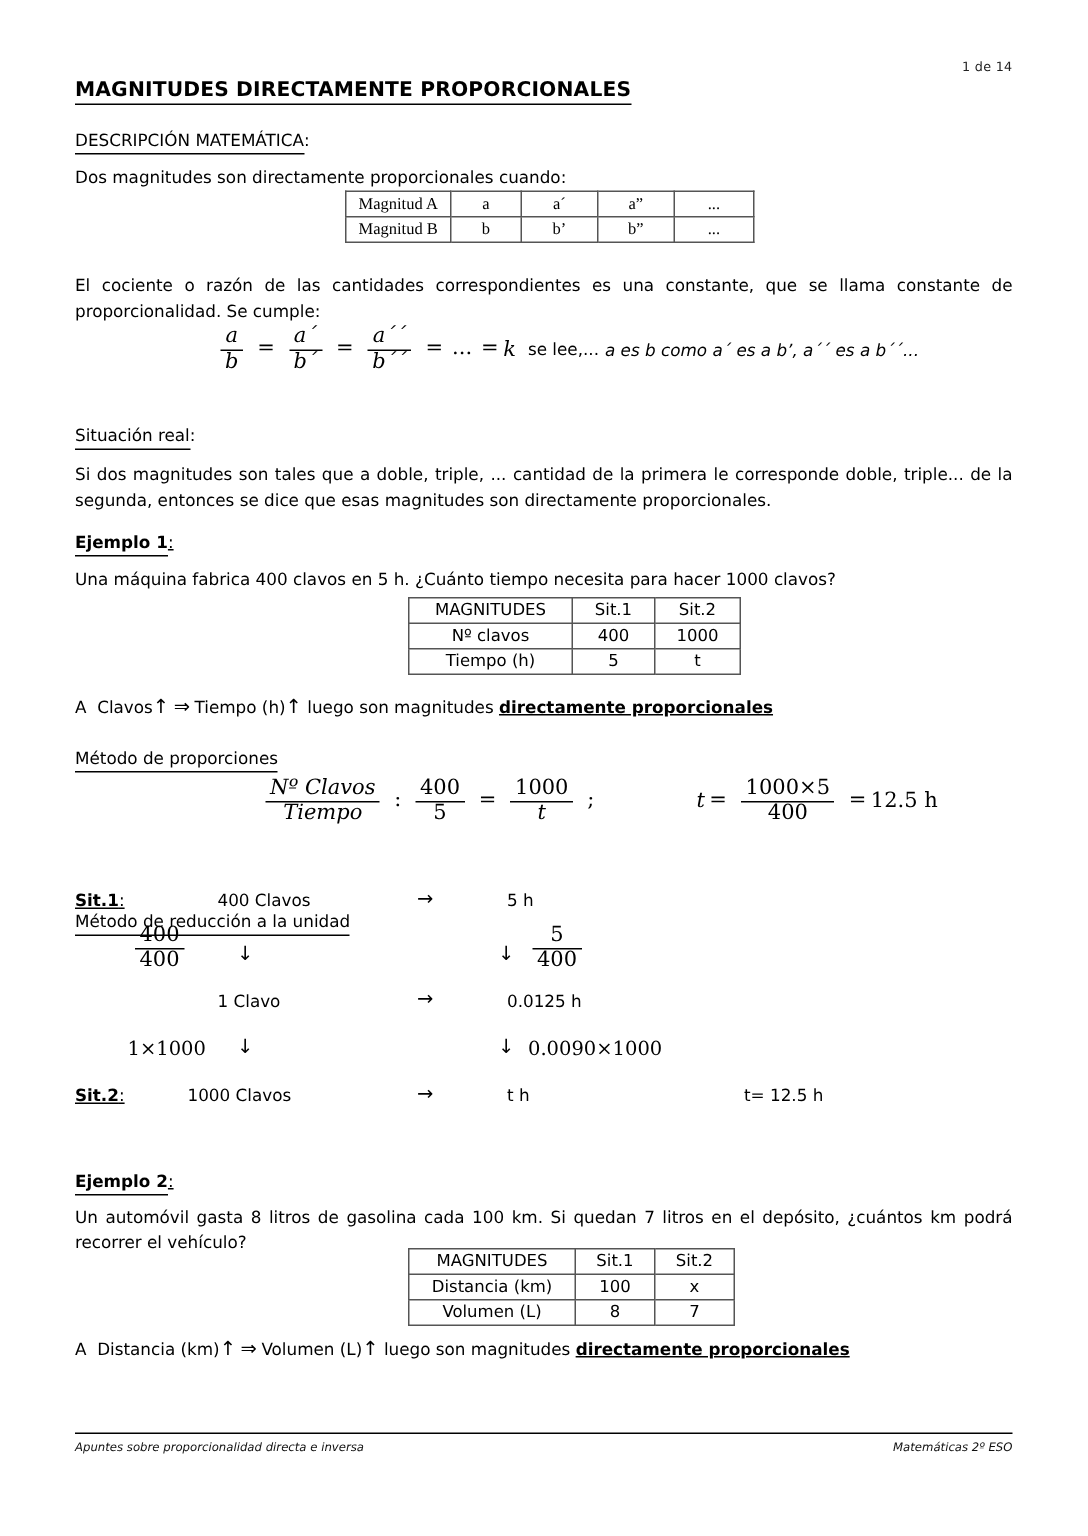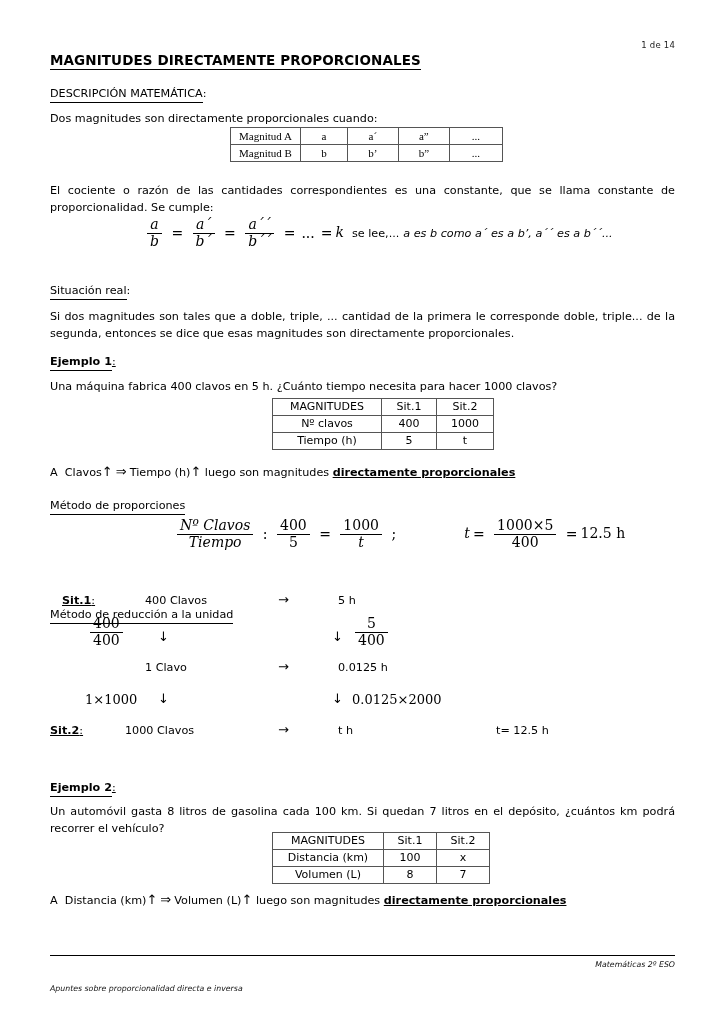--- a/index.html
+++ b/index.html
@@ -116,21 +116,21 @@
     top: 955px;
     border-top: 1.3px solid #000;
   }
   .footer-left, .footer-right {
     position: absolute;
     top: 960px;
     font-size: 7.8px;
     font-style: italic;
     color: #111;
   }
-  .footer-left { left: 0; margin-top: 24px; }
+  .footer-left { left: 0; }
   .footer-right { right: 0; }
 
   .arrow { font-size: 13px; }
 </style>
 </head>
 <body>
 
 <div id="page">
   <div class="content">
 
@@ -240,21 +240,21 @@
           <span class="num">1000×5</span>
           <span class="den">400</span>
         </span>
       </span><span class="math op math-up">=</span><span class="math math-up">12.5 h</span>
     </div>
 
     <div class="para" style="left:0; top:572px; width:625px;margin-top:34px;"><span class="sec-underline">Método de reducción a la unidad</span></div>
 
     <div class="red" style="left:0; top:594px; width:625px; height:140px;">
 
-      <span class="cell bold" style="left:12px; top:0;"><span>Sit.1</span><span style="font-weight:normal">:</span></span>
+      <span class="cell bold" style="left:0; top:0;"><span>Sit.1</span><span style="font-weight:normal">:</span></span>
       <span class="cell" style="left:95px; top:0;">400 Clavos</span>
       <span class="cell arrow" style="left:228px; top:-2px;">→</span>
       <span class="cell" style="left:288px; top:0;">5 h</span>
 
       <span class="cell math math-up" style="left:38px; top:22px;">
         <span class="frac">
           <span class="num">400</span>
           <span class="den">400</span>
         </span>
       </span>
@@ -267,21 +267,21 @@
         </span>
       </span>
 
       <span class="cell" style="left:95px; top:67px;">1 Clavo</span>
       <span class="cell arrow" style="left:228px; top:65px;">→</span>
       <span class="cell" style="left:288px; top:67px;">0.0125 h</span>
 
       <span class="cell math math-up" style="left:35px; top:98px; font-size:13px;">1×1000</span>
       <span class="cell arrow" style="left:108px; top:97px;">↓</span>
       <span class="cell arrow" style="left:282px; top:97px;">↓</span>
-      <span class="cell math math-up" style="left:302px; top:98px; font-size:13px;">0.0125×2000</span>
+      <span class="cell math math-up" style="left:302px; top:98px; font-size:13px;">0.0090×1000</span>
 
       <span class="cell bold" style="left:0; top:130px;"><span>Sit.2</span><span style="font-weight:normal">:</span></span>
       <span class="cell" style="left:75px; top:130px;">1000 Clavos</span>
       <span class="cell arrow" style="left:228px; top:128px;">→</span>
       <span class="cell" style="left:288px; top:130px;text-align:center;">t  h</span>
       <span class="cell" style="left:446px; top:130px;">t= 12.5 h</span>
     </div>
 
     <div class="para bold" style="left:0; top:779px; width:625px;"><span class="sec-underline">Ejemplo 2</span><span style="font-weight:normal">:</span></div>
 

